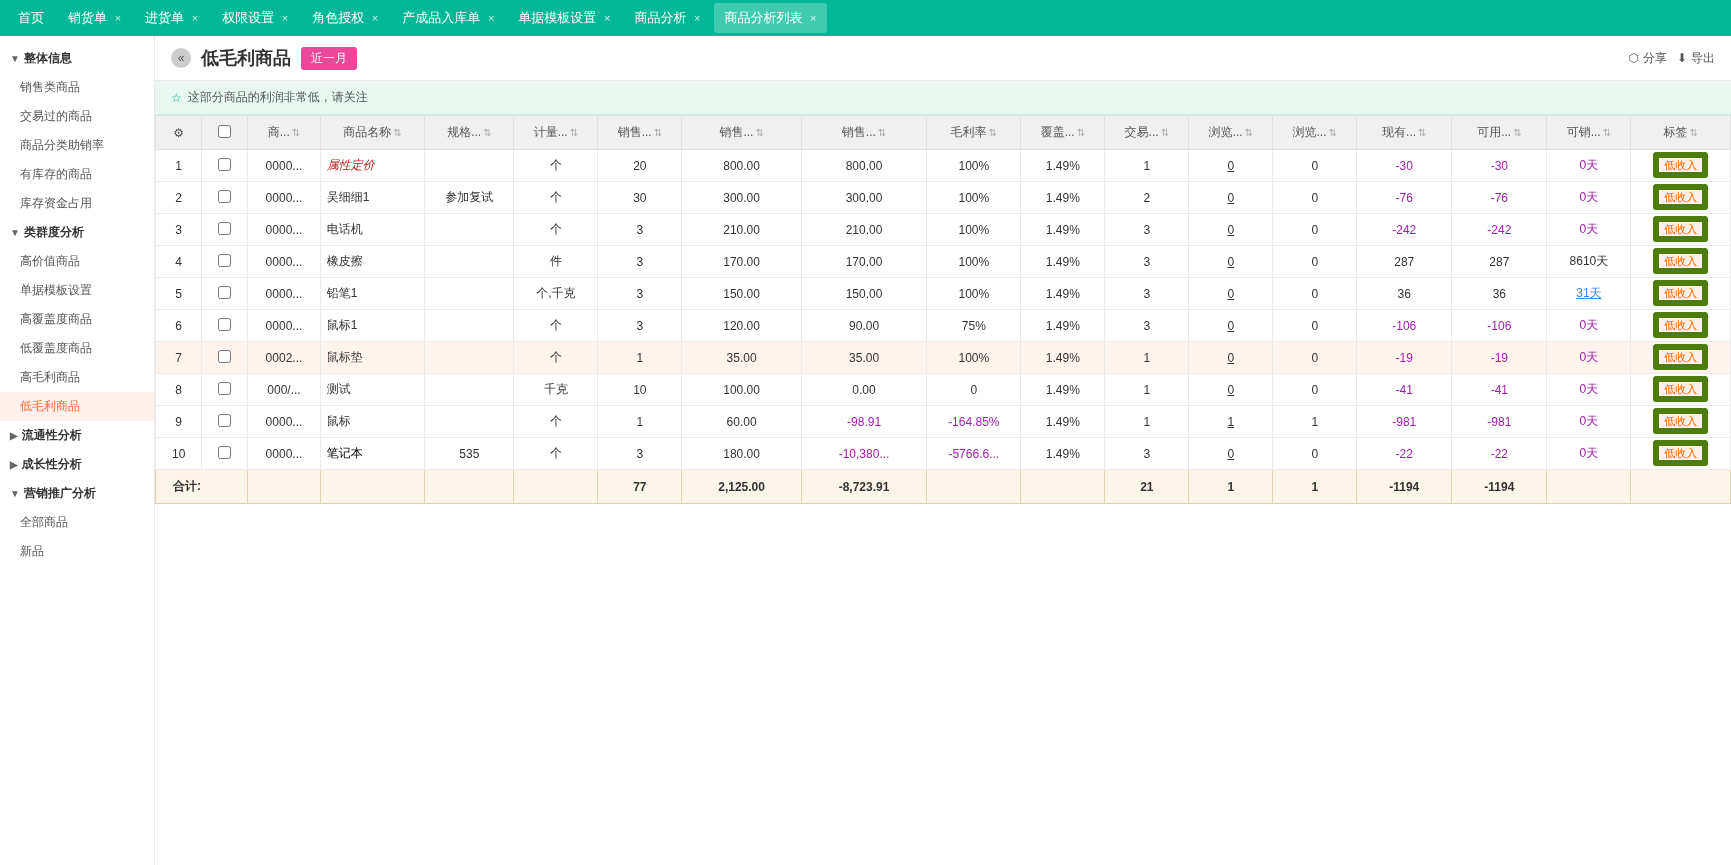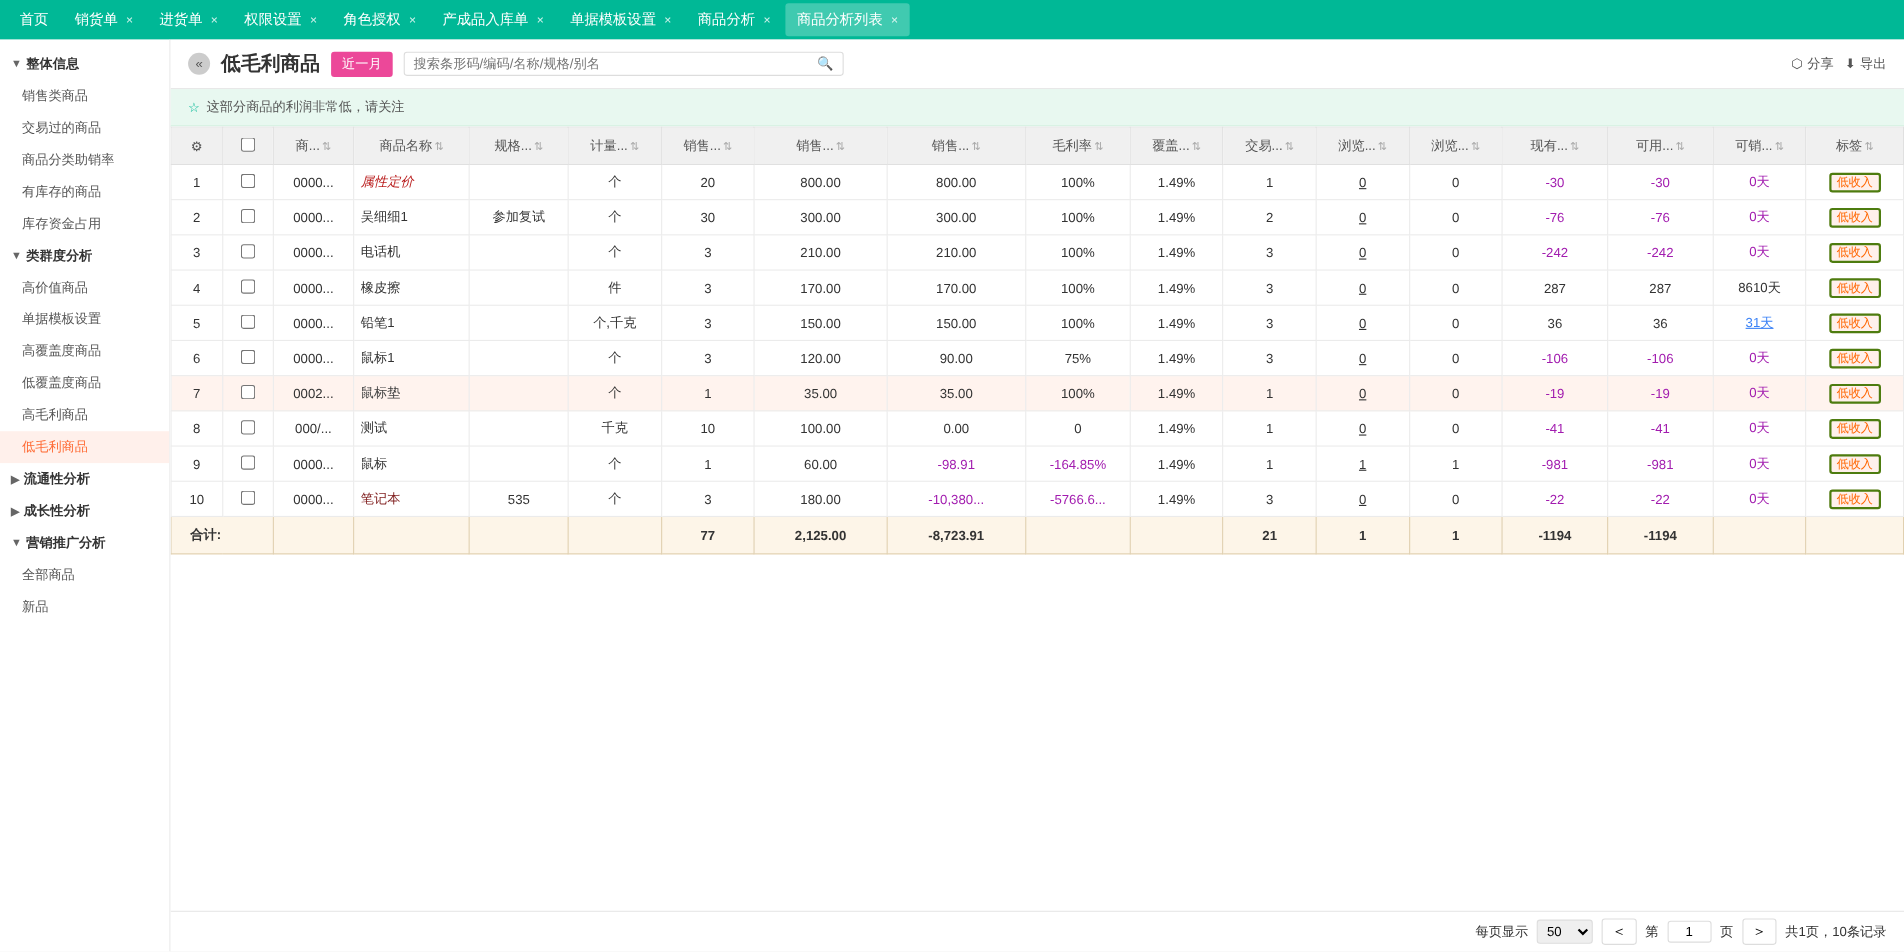--- a/index.html
+++ b/index.html
@@ -174,21 +174,21 @@
     tbody td {
       padding: 7px 6px;
       border: 1px solid #ebebeb;
       text-align: center;
       white-space: nowrap;
     }
     tbody td.text-left { text-align: left; }
     .tag-badge {
       background: #fff0eb;
       color: #ff6600;
-      border: 2px solid #4d7c0f;
+      border: 6px solid #4d7c0f;
       border-radius: 3px;
       padding: 1px 5px;
       font-size: 11px;
     }
     .red-text { color: #a21caf; }
     .link-underline { text-decoration: underline; cursor: pointer; color: #333; }
     .orange-text { color: #3b82f6; text-decoration: underline; }
 
     
     .pagination-bar {
@@ -327,24 +327,20 @@
     <div class="sidebar-item">全部商品</div>
     <div class="sidebar-item">新品</div>
   </aside>
 
   <div class="content-area">
 
     <div class="content-header">
       <div class="collapse-btn">«</div>
       <h1 class="page-title">低毛利商品</h1>
       <button class="filter-btn">近一月</button>
-      <div class="search-box">
-        <input type="text" placeholder="搜索条形码/编码/名称/规格/别名" style="">
-        <span class="search-icon">🔍</span>
-      </div>
       <div class="header-actions">
         <button class="action-btn">
           <span>⬡</span>
           <span>分享</span>
         </button>
         <button class="action-btn">
           <span>⬇</span>
           <span>导出</span>
         </button>
       </div>
@@ -557,21 +553,21 @@
       <td>1</td>
       <td class="red-text">-981</td>
       <td class="red-text">-981</td>
       <td class="red-text">0天</td>
       <td><span class="tag-badge">低收入</span></td>
     </tr>
             <tr>
       <td>10</td>
       <td><input type="checkbox" style=""></td>
       <td>0000...</td>
-      <td class="text-left" style="cursor:pointer;color:#7f1d1d;">笔记本</td>
+      <td class="text-left" style="cursor:pointer;color:#000000;">笔记本</td>
       <td>535</td>
       <td>个</td>
       <td>3</td>
       <td>180.00</td>
       <td class="red-text">-10,380...</td>
       <td class="red-text">-5766.6...</td>
       <td>1.49%</td>
       <td>3</td>
       <td class="link-underline">0</td>
       <td>0</td>
@@ -598,29 +594,15 @@
             <td>1</td>
             <td>-1194</td>
             <td>-1194</td>
             <td></td>
             <td></td>
           </tr>
         </tfoot>
       </table>
     </div>
 
-    <div class="pagination-bar">
-      <span>每页显示</span>
-      <select>
-        <option>50</option>
-        <option>100</option>
-        <option>200</option>
-      </select>
-      <button class="pagination-btn">＜</button>
-      <span>第</span>
-      <input class="page-input" type="text" value="1" style="">
-      <span>页</span>
-      <button class="pagination-btn">＞</button>
-      <span>共1页，10条记录</span>
-    </div>
 
   </div>
 </div>
 
 </body></html>

